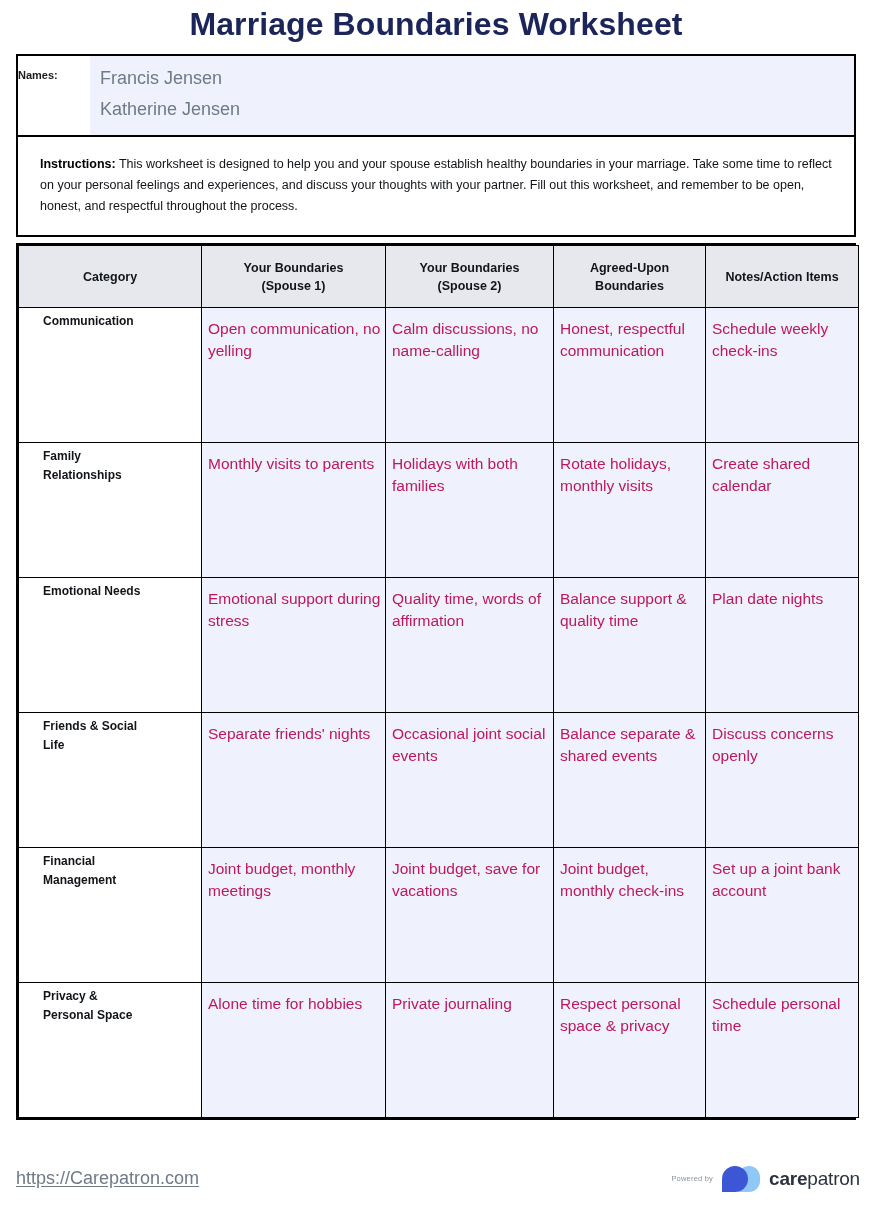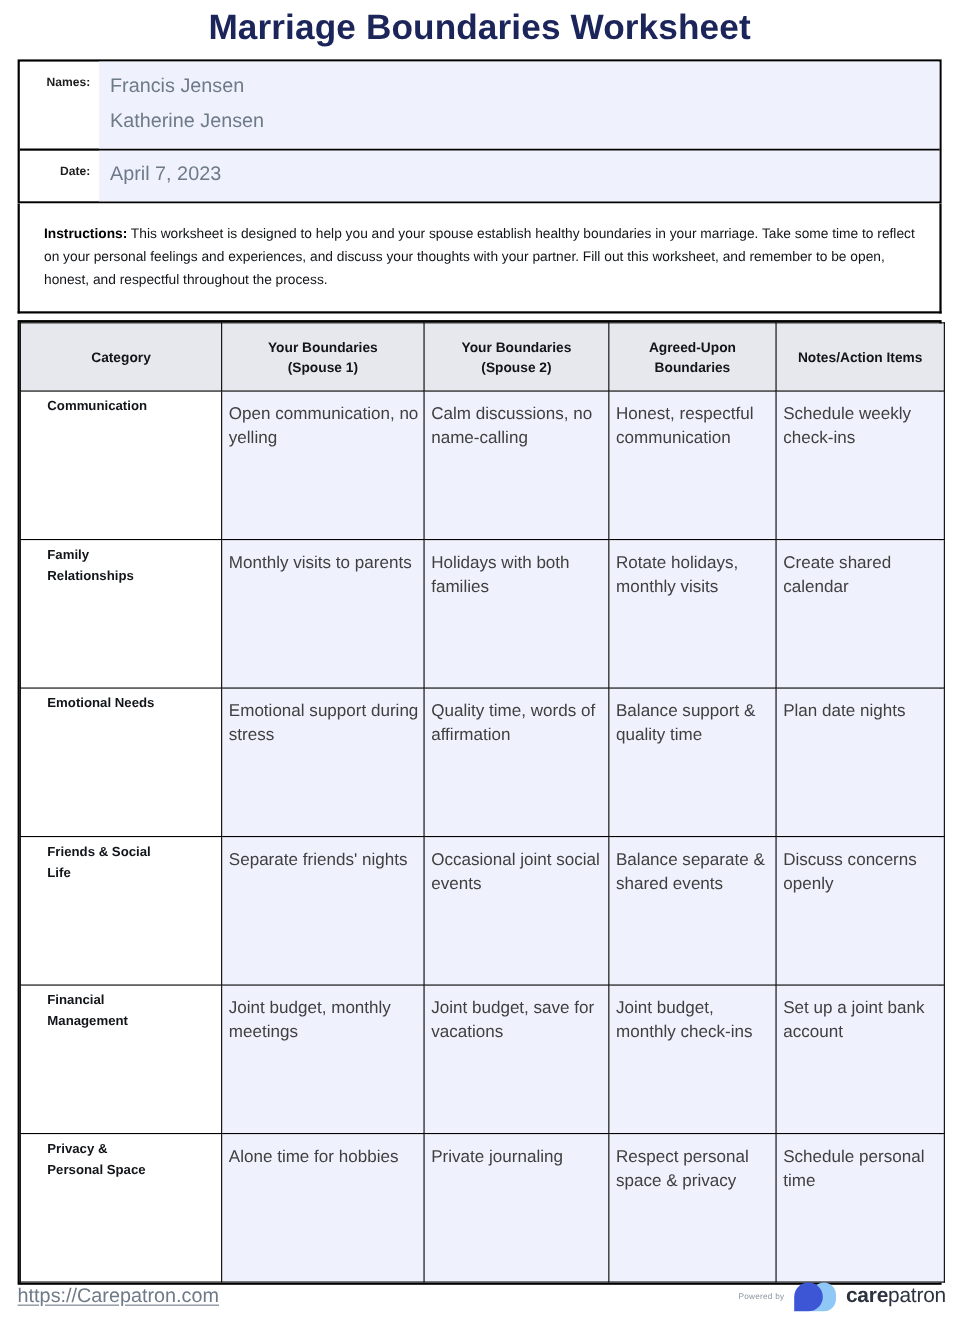--- a/index.html
+++ b/index.html
@@ -49,21 +49,20 @@
   }
   .field-row + .field-row {
     border-top: 2px solid #000000;
   }
 
   .field-label {
     flex: 0 0 72px;
     font-size: 11px;
     font-weight: bold;
     color: #1c1c1c;
-    text-align: right;
     padding: 13px 8px 0 0;
     box-sizing: border-box;
     line-height: 13px;
   }
 
   .field-value {
     flex: 1 1 auto;
     background: #eff2fd;
     color: #6f7a88;
     font-size: 18px;
@@ -145,21 +144,21 @@
     color: #111418;
     text-align: left;
     vertical-align: middle;
     padding: 4px 10px 0 24px;
     line-height: 19px;
   }
   td.cat-cell .cl { display: block; }
 
   td.ans-cell {
     background: #eff2fd;
-    color: #404040;
+    color: #be185d;
     font-size: 15.5px;
     line-height: 21.5px;
     padding: 10px 4px 8px 6px;
   }
 
   
   .footer {
     position: absolute;
     left: 0;
     right: 0;
@@ -229,26 +228,20 @@
 <div class="page">
 
   <div class="title">Marriage Boundaries Worksheet</div>
 
   <div class="ident-block">
     <div class="field-row">
       <div class="field-label">Names:</div>
       <div class="field-value names-value">
         <span class="line">Francis Jensen</span>
         <span class="line">Katherine Jensen</span>
-      </div>
-    </div>
-    <div class="field-row">
-      <div class="field-label">Date:</div>
-      <div class="field-value">
-        <span class="line">April 7, 2023</span>
       </div>
     </div>
   </div>
 
   <div class="instructions-box">
     <div class="instructions-text">
       <b>Instructions:</b><span> This worksheet is designed to help you and your spouse establish healthy boundaries in your marriage. Take some time to reflect on your personal feelings and experiences, and discuss your thoughts with your partner. Fill out this worksheet, and remember to be open, honest, and respectful throughout the process.</span>
     </div>
   </div>
 

